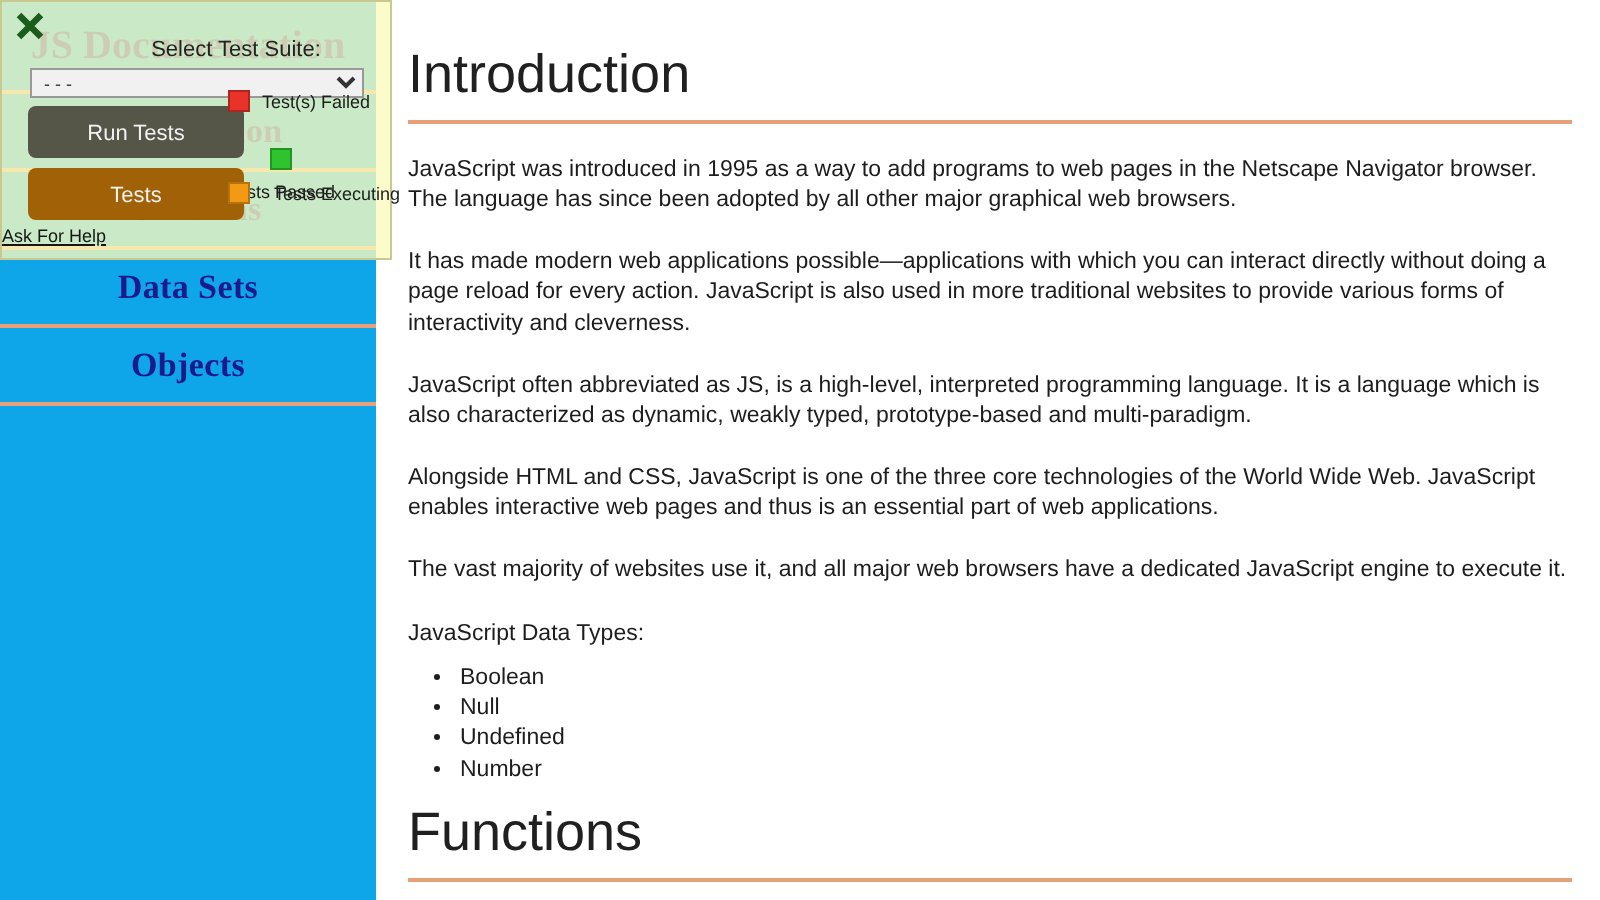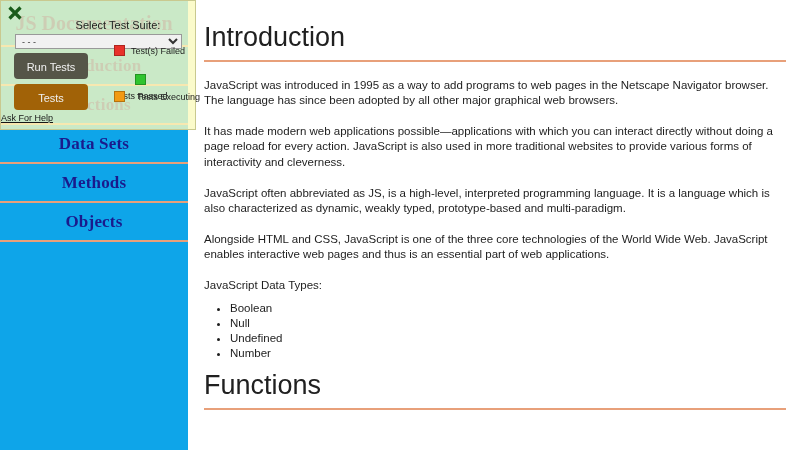--- a/index.html
+++ b/index.html
@@ -139,21 +139,21 @@
     font-family: "Liberation Sans", sans-serif;
     color: #333333;
     background: #f1f1f1;
     border: 1px solid #999999;
     box-sizing: border-box;
     padding: 0 2px;
   }
   .panel-btn {
     position: absolute;
     left: 13px;
-    width: 74px;
+    width: 108px;
     height: 26px;
     border: none;
     border-radius: 4px;
     font-size: 11px;
     font-family: "Liberation Sans", sans-serif;
     cursor: pointer;
     text-align: center;
     line-height: 26px;
     box-sizing: border-box;
   }
@@ -210,36 +210,34 @@
     <div class="nav-item top-rule">
       <span>Introduction</span>
     </div>
     <div class="nav-item">
       <span>Functions</span>
     </div>
     <div class="nav-item">
       <span>Data Sets</span>
     </div>
     <div class="nav-item">
-      <span>Methods</span>
-    </div>
-    <div class="nav-item">
       <span>Objects</span>
     </div>
   </nav>
 
   <main id="main">
 
     <h1 class="section-head">Introduction</h1>
     <div class="section-rule"></div>
 
     <p class="para">JavaScript was introduced in 1995 as a way to add programs to web pages in the Netscape Navigator browser. The language has since been adopted by all other major graphical web browsers.</p>
     <p class="para">It has made modern web applications possible—applications with which you can interact directly without doing a page reload for every action. JavaScript is also used in more traditional websites to provide various forms of interactivity and cleverness.</p>
     <p class="para">JavaScript often abbreviated as JS, is a high-level, interpreted programming language. It is a language which is also characterized as dynamic, weakly typed, prototype-based and multi-paradigm.</p>
     <p class="para">Alongside HTML and CSS, JavaScript is one of the three core technologies of the World Wide Web. JavaScript enables interactive web pages and thus is an essential part of web applications.</p>
+    <p class="para">The vast majority of websites use it, and all major web browsers have a dedicated JavaScript engine to execute it.</p>
     <p class="para">JavaScript Data Types:</p>
 
     <ul class="datatypes">
       <li>Boolean</li>
       <li>Null</li>
       <li>Undefined</li>
       <li>Number</li>
     </ul>
 
     <h1 class="section-head">Functions</h1>

